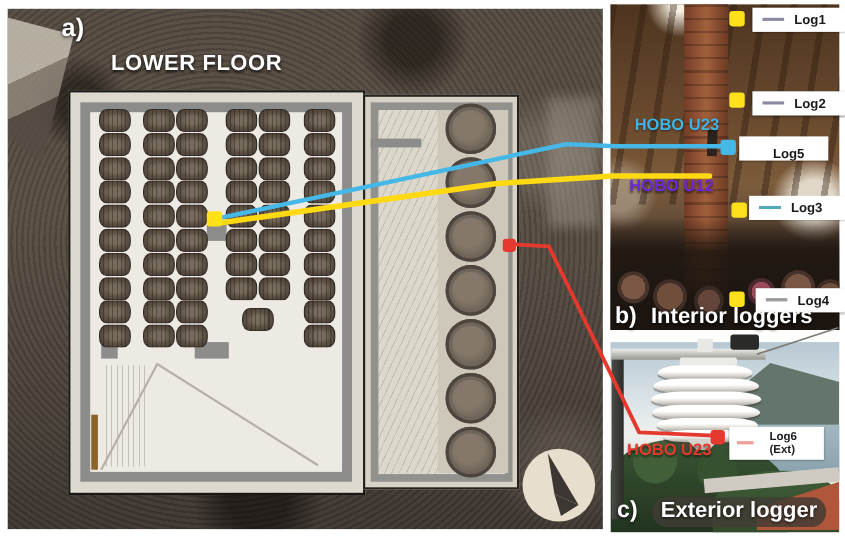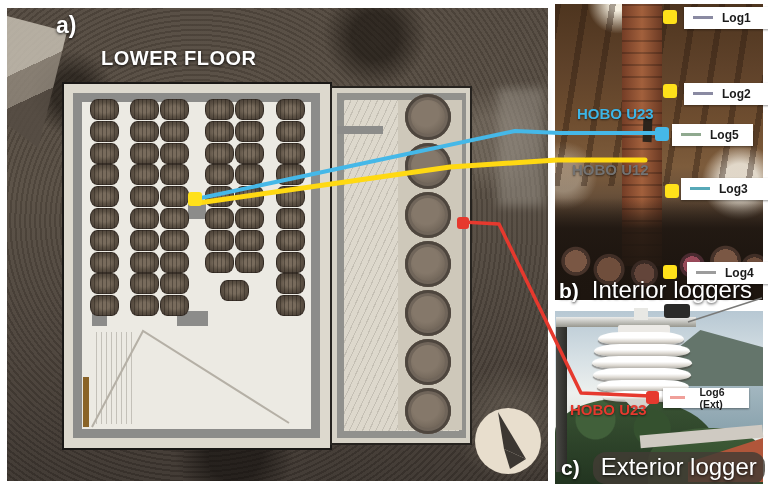--- a/index.html
+++ b/index.html
@@ -120,30 +120,30 @@
     text-shadow:0 1px 2px rgba(0,0,0,.55);line-height:18px;}
   #hobo-cyan{left:577px;top:105px;}
   #hobo-yellow{left:572px;top:161px;}
   #hobo-red{left:570px;top:401px;}
 
   .logbox{position:absolute;background:#ffffff;display:flex;align-items:center;
     padding-left:9px;gap:9px;height:22px;z-index:7;
     box-shadow:0 1px 2px rgba(0,0,0,.4);color:#1b1b1b;font-weight:700;font-size:12px;}
   #box-log1{left:684px;top:7px;width:82px;}
   #box-log2{left:684px;top:83px;width:82px;}
-  #box-log5{left:672px;top:124px;width:72px;}
+  #box-log5{left:672px;top:124px;width:72px;flex-direction:column;}
   #box-log3{left:681px;top:178px;width:83px;}
   #box-log4{left:687px;top:262px;width:78px;}
-  #box-log6{left:663px;top:388px;width:79px;height:20px;font-size:10.5px;gap:14px;padding-left:7px;}
+  #box-log6{left:663px;top:388px;width:79px;height:30px;font-size:10.5px;gap:14px;padding-left:7px;}
 
   .cap-row{position:absolute;display:flex;align-items:baseline;gap:13px;z-index:7;}
   #cap-b{left:559px;top:276px;}
   #cap-c{left:561px;top:452px;}
   .cap-letter{color:#fff;font-weight:700;font-size:21px;text-shadow:0 1px 3px rgba(0,0,0,.85);}
-  .cap-text{color:#fff;font-weight:400;font-size:24px;text-shadow:0 1px 3px rgba(0,0,0,.85);}
+  .cap-text{color:#fff;font-weight:700;font-size:20px;text-shadow:0 1px 3px rgba(0,0,0,.85);}
   .cap-badge{background:rgba(66,60,52,.82);padding:1px 8px 3px 8px;border-radius:13px;}
 </style>
 </head>
 <body>
 
 <div id="canvas">
 
   <div id="panel-a" class="abs"></div>
   <div class="abs courtyard"></div>
   <div class="abs veg-light"></div>
@@ -271,21 +271,21 @@
     <rect x="655" y="127" width="14" height="14" rx="3" fill="#45B8E8"></rect>
     <rect x="665" y="184" width="14" height="14" rx="3" fill="#FFE11A"></rect>
     <rect x="663" y="265" width="14" height="14" rx="3" fill="#FFE11A"></rect>
     <rect x="646" y="391" width="13" height="13" rx="3" fill="#E6392E"></rect>
   </svg>
 
   <div id="lab-a" class="abs fig-label">a)</div>
   <div id="title-lower">LOWER FLOOR</div>
 
   <div id="hobo-cyan" class="hobo" style="color:#3DB5E6;">HOBO U23</div>
-  <div id="hobo-yellow" class="hobo" style="color:#737373;">
+  <div id="hobo-yellow" class="hobo" style="color:#6d28d9;">
     <div>HOBO U12</div>
   </div>
   <div id="hobo-red" class="hobo" style="color:#E6392E;">HOBO U23</div>
 
   <div id="box-log1" class="logbox">
     <svg width="20" height="4">
         <rect width="20" height="3" y="0" fill="#8A8AA2"></rect>
       </svg>
     <span>Log1</span>
   </div>

